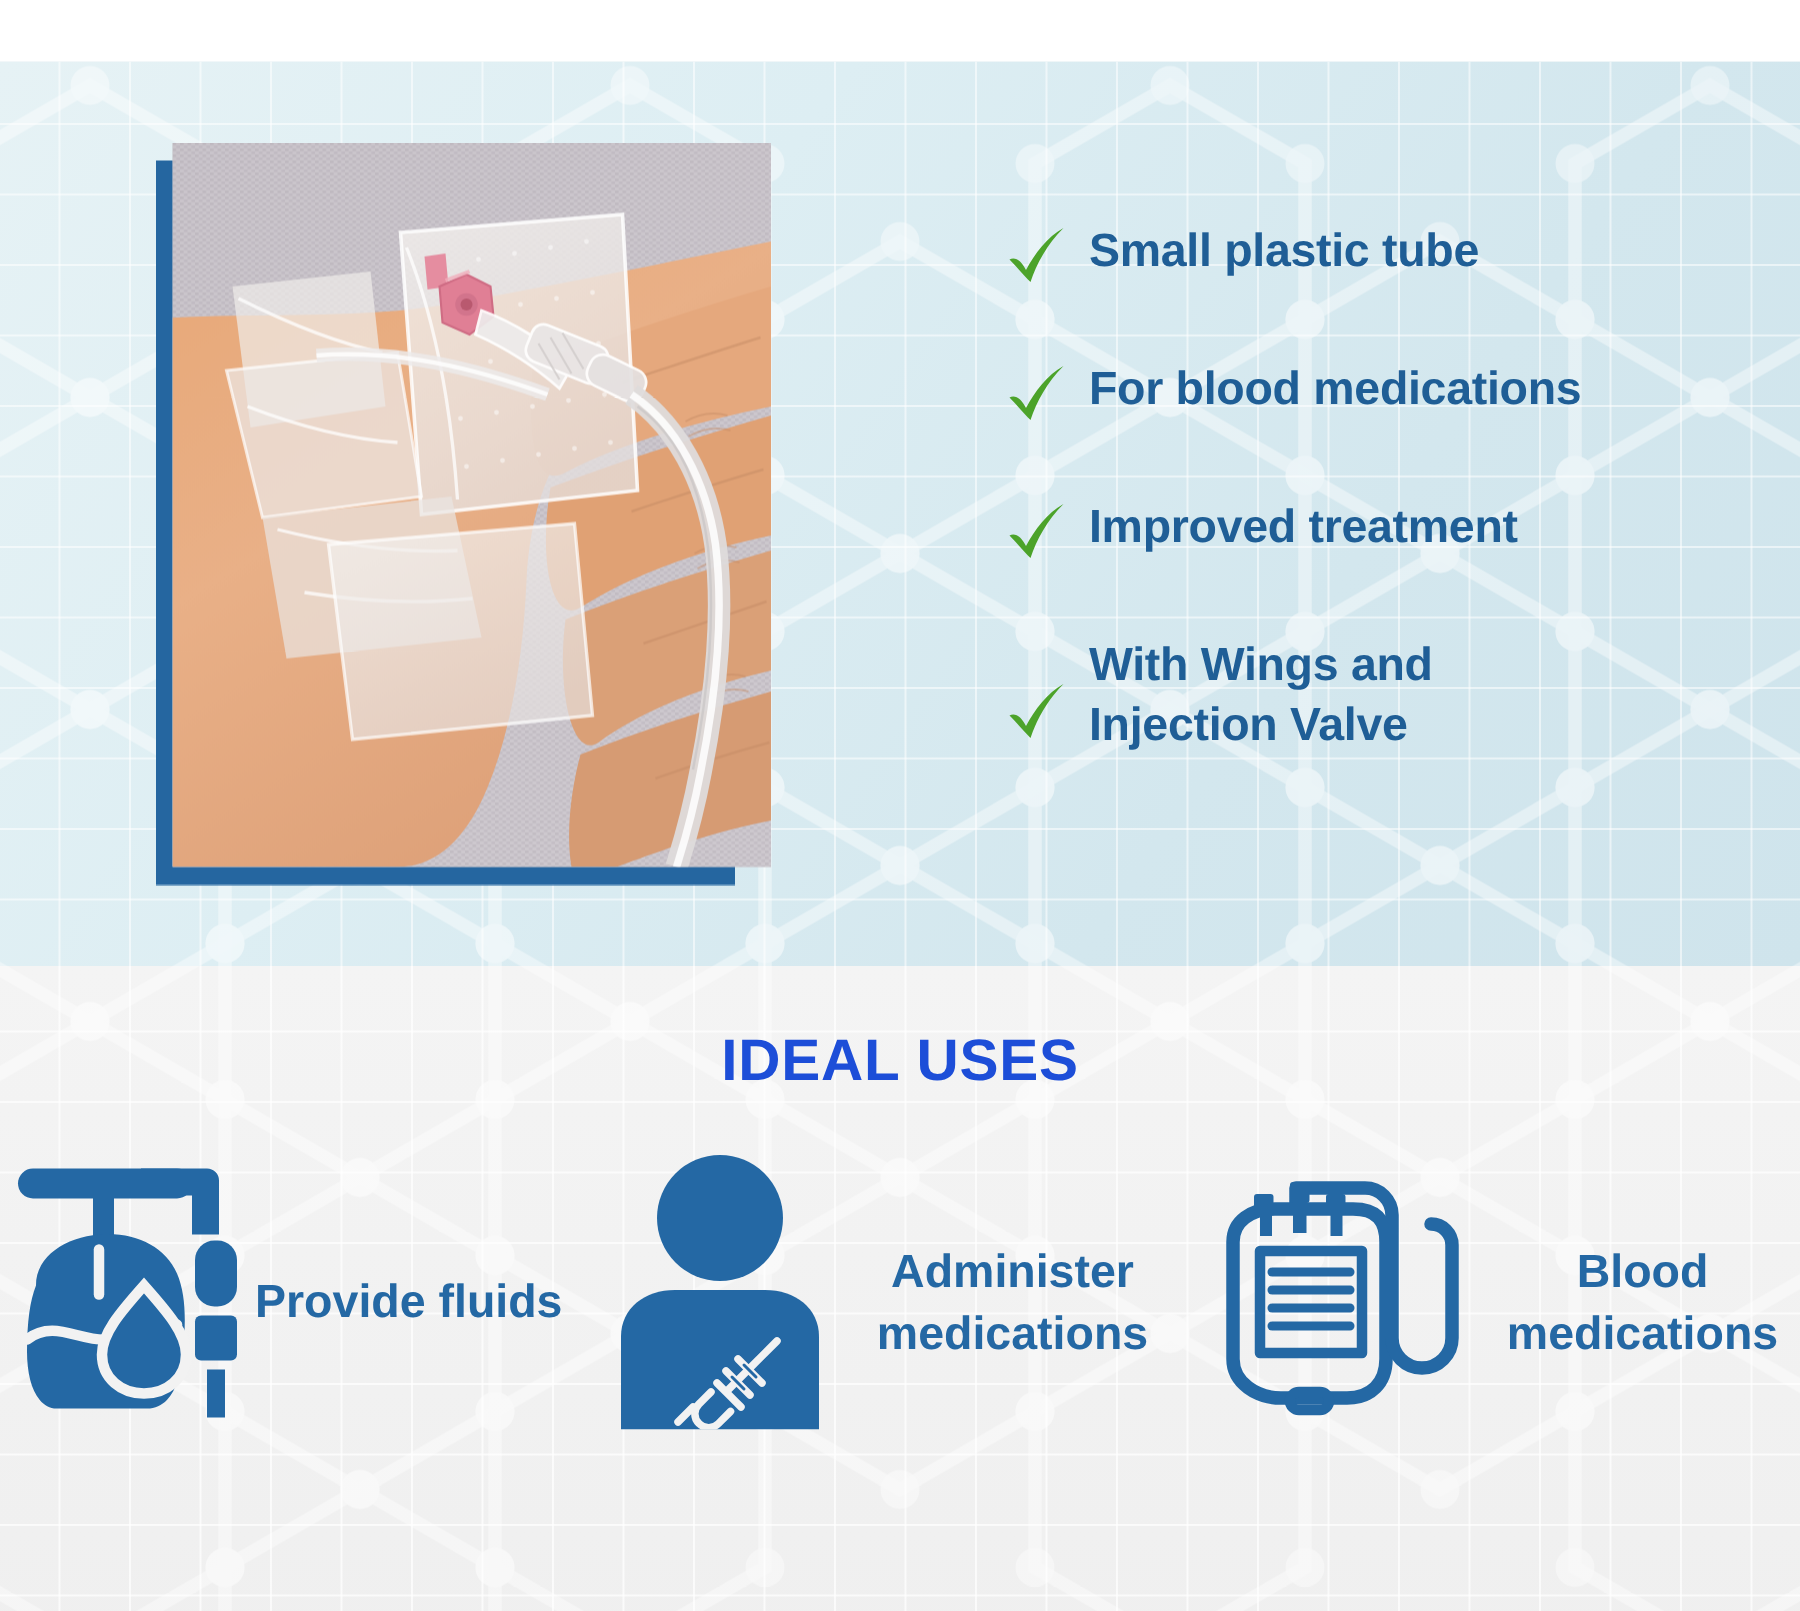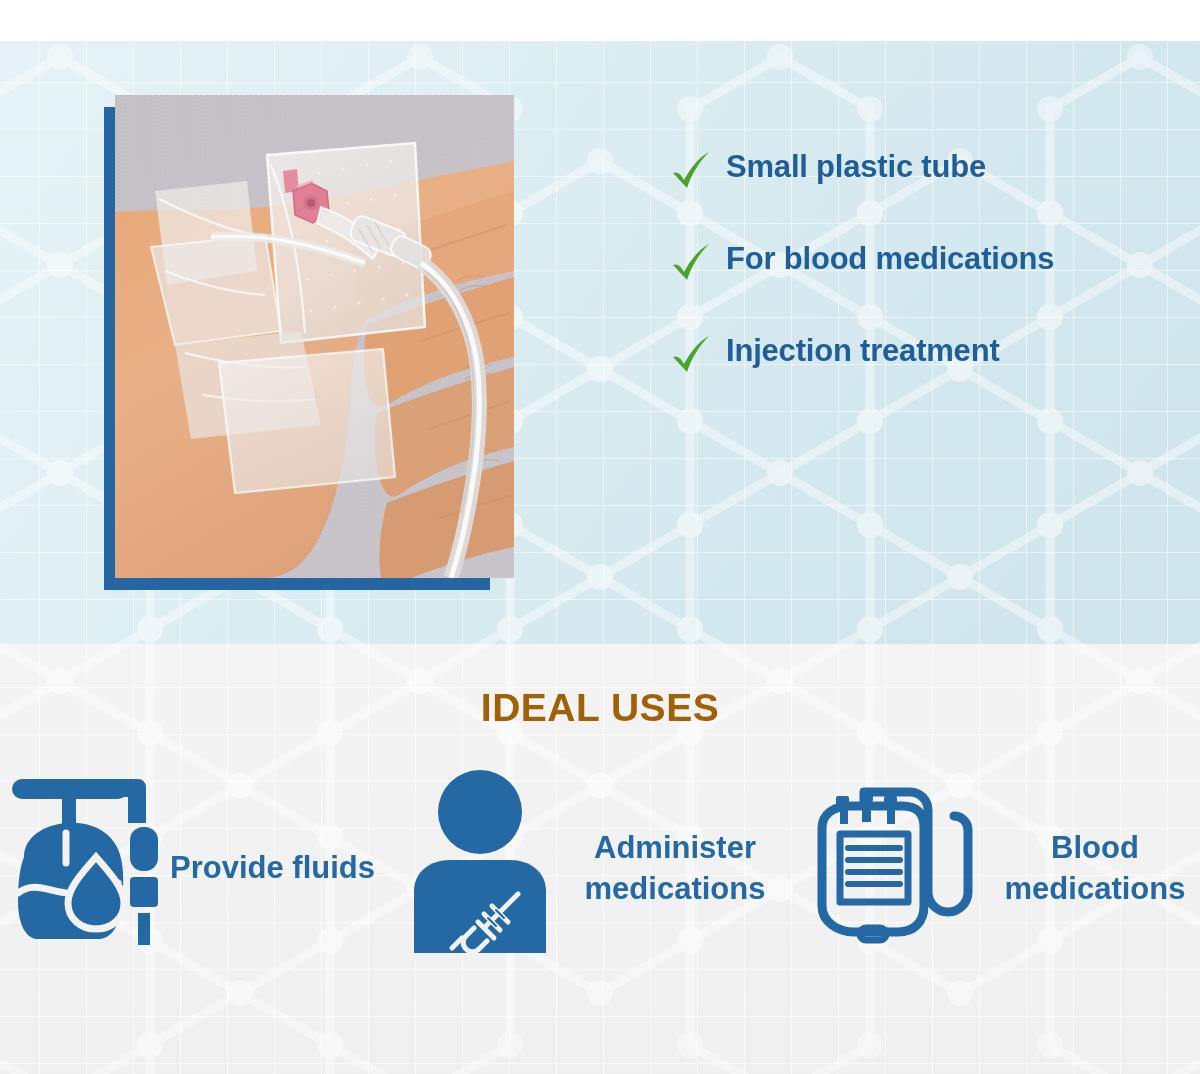--- a/index.html
+++ b/index.html
@@ -112,21 +112,21 @@
     letter-spacing: -0.2px;
     padding-top: 2px;
   }
 
   
   .ideal-title {
     position: absolute;
     left: 0; top: 645px;
     width: 1200px;
     text-align: center;
-    color: #a16207;
+    color: #1d4ed8;
     font-size: 39px;
     font-weight: bold;
     letter-spacing: 0.5px;
   }
   .uses-row {
     position: absolute;
     left: 0; top: 722px;
     width: 1200px;
     display: flex;
   }
@@ -366,23 +366,29 @@
       <svg class="check-icon" viewBox="0 0 46 46">
         <path d="M5,26 C 9,24 13,27 16,33 C 22,22 30,11 41,5 C 30,16 23,29 19,41 C 14,36 9,30 5,26 Z" fill="#4ca32a"></path>
       </svg>
       <div class="bullet-text">For blood medications</div>
     </div>
 
     <div class="bullet-row">
       <svg class="check-icon" viewBox="0 0 46 46">
         <path d="M5,26 C 9,24 13,27 16,33 C 22,22 30,11 41,5 C 30,16 23,29 19,41 C 14,36 9,30 5,26 Z" fill="#4ca32a"></path>
       </svg>
-      <div class="bullet-text">Injection treatment</div>
-    </div>
-
+      <div class="bullet-text">Improved treatment</div>
+    </div>
+
+    <div class="bullet-row two-line">
+      <svg class="check-icon" viewBox="0 0 46 46">
+        <path d="M5,26 C 9,24 13,27 16,33 C 22,22 30,11 41,5 C 30,16 23,29 19,41 C 14,36 9,30 5,26 Z" fill="#4ca32a"></path>
+      </svg>
+      <div class="bullet-text" style="max-width:280px;">With Wings and Injection Valve</div>
+    </div>
 
   </div>
 
   <div class="ideal-title">IDEAL USES</div>
 
   <div class="uses-row">
 
     <div class="use-col">
       <div class="use-icon">
         <svg width="170" height="180" viewBox="0 0 170 180">

